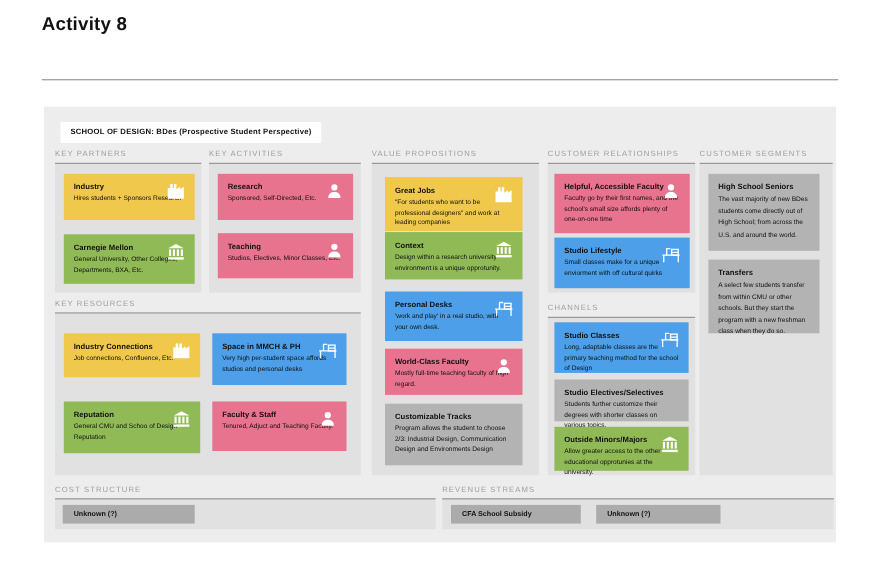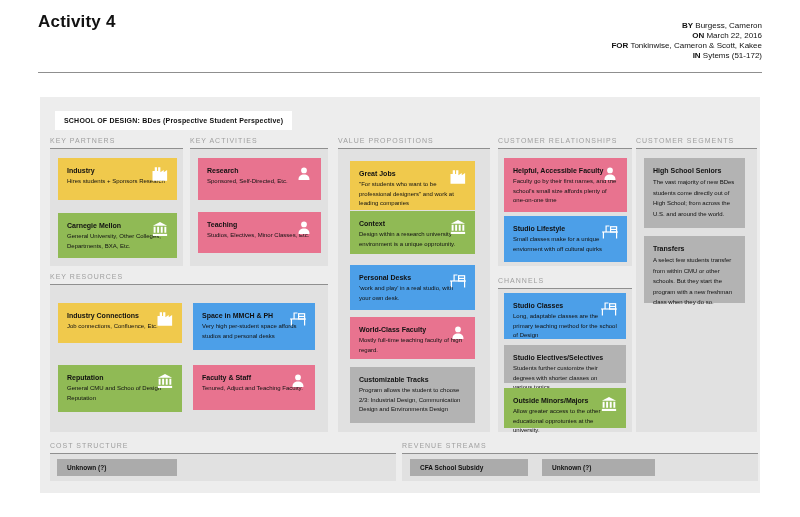--- a/index.html
+++ b/index.html
@@ -28,27 +28,21 @@
   .icon{position:absolute;top:7px;right:8px;width:18px;height:18px;}
   .icon svg{width:100%;height:100%;display:block;}
   .strip-card{position:absolute;height:17px;line-height:17px;font-size:6.5px;font-weight:bold;
         padding:0 10px;box-sizing:border-box;background:#ababab;white-space:nowrap;}
 </style>
 </head>
 <body>
 
 <div id="page">
 
-  <div class="hdr-title">Activity 4</div>
-  <div class="meta">
-    <div><b>BY</b> <span>Burgess, Cameron</span></div>
-    <div><b>ON</b> <span>March 22, 2016</span></div>
-    <div><b>FOR</b> <span>Tonkinwise, Cameron &amp; Scott, Kakee</span></div>
-    <div><b>IN</b> <span>Sytems (51-172)</span></div>
-  </div>
+  <div class="hdr-title">Activity 8</div>
   <div class="rule"></div>
 
   <div class="canvas-bg"></div>
 
   <div class="panel" style="left:50px;top:149px;width:133px;height:117px"></div>
   <div class="panel" style="left:190px;top:149px;width:138px;height:117px"></div>
   <div class="panel" style="left:338px;top:149px;width:152px;height:283px"></div>
   <div class="panel" style="left:498px;top:149px;width:134px;height:117px"></div>
   <div class="panel" style="left:636px;top:149px;width:121px;height:283px"></div>
   <div class="panel" style="left:50px;top:285px;width:278px;height:147px"></div>

